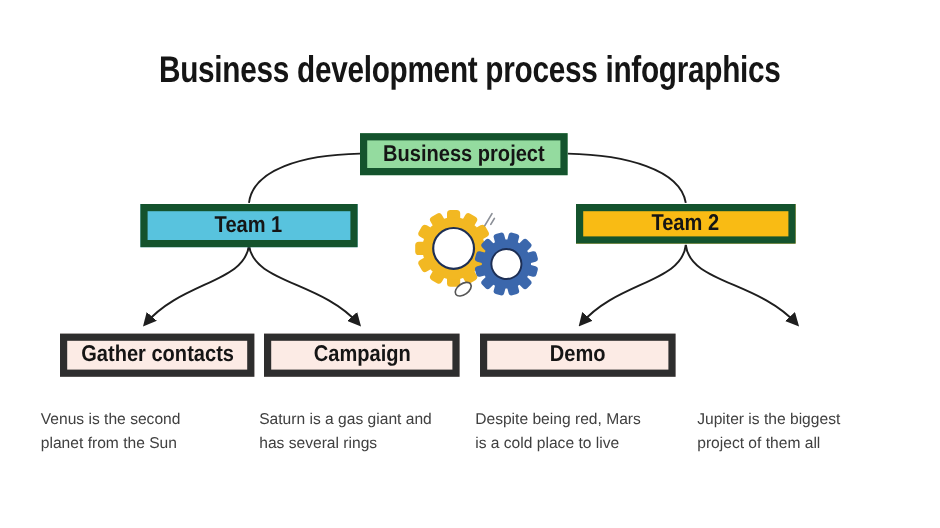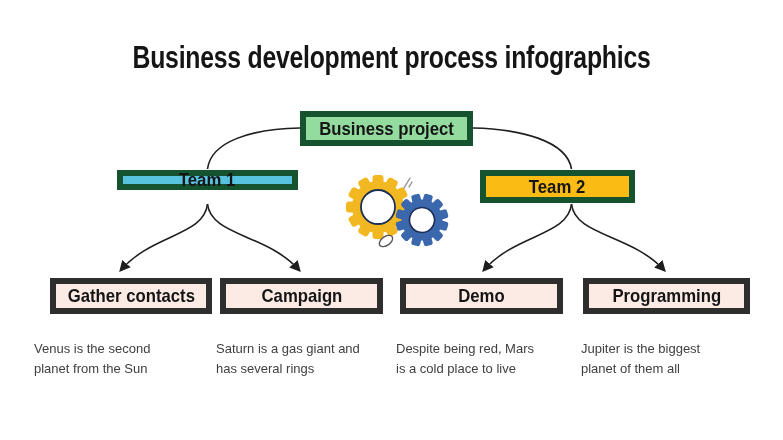--- a/index.html
+++ b/index.html
@@ -13,22 +13,22 @@
     transform:scaleX(0.80);transform-origin:50% 50%;letter-spacing:-0.3px;
     white-space:nowrap;
   }
   .connectors{position:absolute;left:0;top:0;}
   .node{
     position:absolute;display:flex;align-items:center;justify-content:center;
     box-sizing:border-box;border:6px solid #14532d;color:#151515;font-weight:bold;
   }
   .cond{display:inline-block;transform:scaleX(0.88);transform-origin:50% 50%;white-space:nowrap;}
   .root{left:300px;top:111px;width:173px;height:35px;background:#94db9f;font-size:19px;}
-  .team1{left:117px;top:170px;width:181px;height:20px;background:#58c3de;font-size:19px;}
-  .team2{left:480px;top:170px;width:155px;height:33px;background:#f9bb14;font-size:19px;}
+  .team1{left:117px;top:170px;width:181px;height:36px;background:#58c3de;font-size:19px;}
+  .team2{left:480px;top:170px;width:183px;height:33px;background:#f9bb14;font-size:19px;}
   .leaf{top:278px;height:36px;background:#fcebe5;border-color:#2e2e2e;font-size:19px;}
   .leaf0{left:38px;width:162px;margin-left:12px;}
   .leaf1{left:220px;width:163px;}
   .leaf2{left:400px;width:163px;}
   .leaf3{left:583px;width:167px;}
   .desc{
     position:absolute;top:339px;text-align:left;font-size:13px;line-height:1.5;
     color:#404040;white-space:pre-line;
   }
   .desc0{left:34px;width:170px;}
@@ -109,26 +109,23 @@
 
   <div class="node leaf leaf0">
     <span class="cond">Gather contacts</span>
   </div>
   <div class="node leaf leaf2">
     <span class="cond">Demo</span>
   </div>
   <div class="node leaf leaf1">
     <span class="cond">Campaign</span>
   </div>
-  <div class="node leaf leaf3">
-    <span class="cond">Programming</span>
-  </div>
 
   <div class="desc desc0">Venus is the second
 planet from the Sun</div>
   <div class="desc desc1">Saturn is a gas giant and
 has several rings</div>
   <div class="desc desc2">Despite being red, Mars
 is a cold place to live</div>
   <div class="desc desc3">Jupiter is the biggest
-planet of them all</div>
+project of them all</div>
 
 </div>
 
 </body></html>

